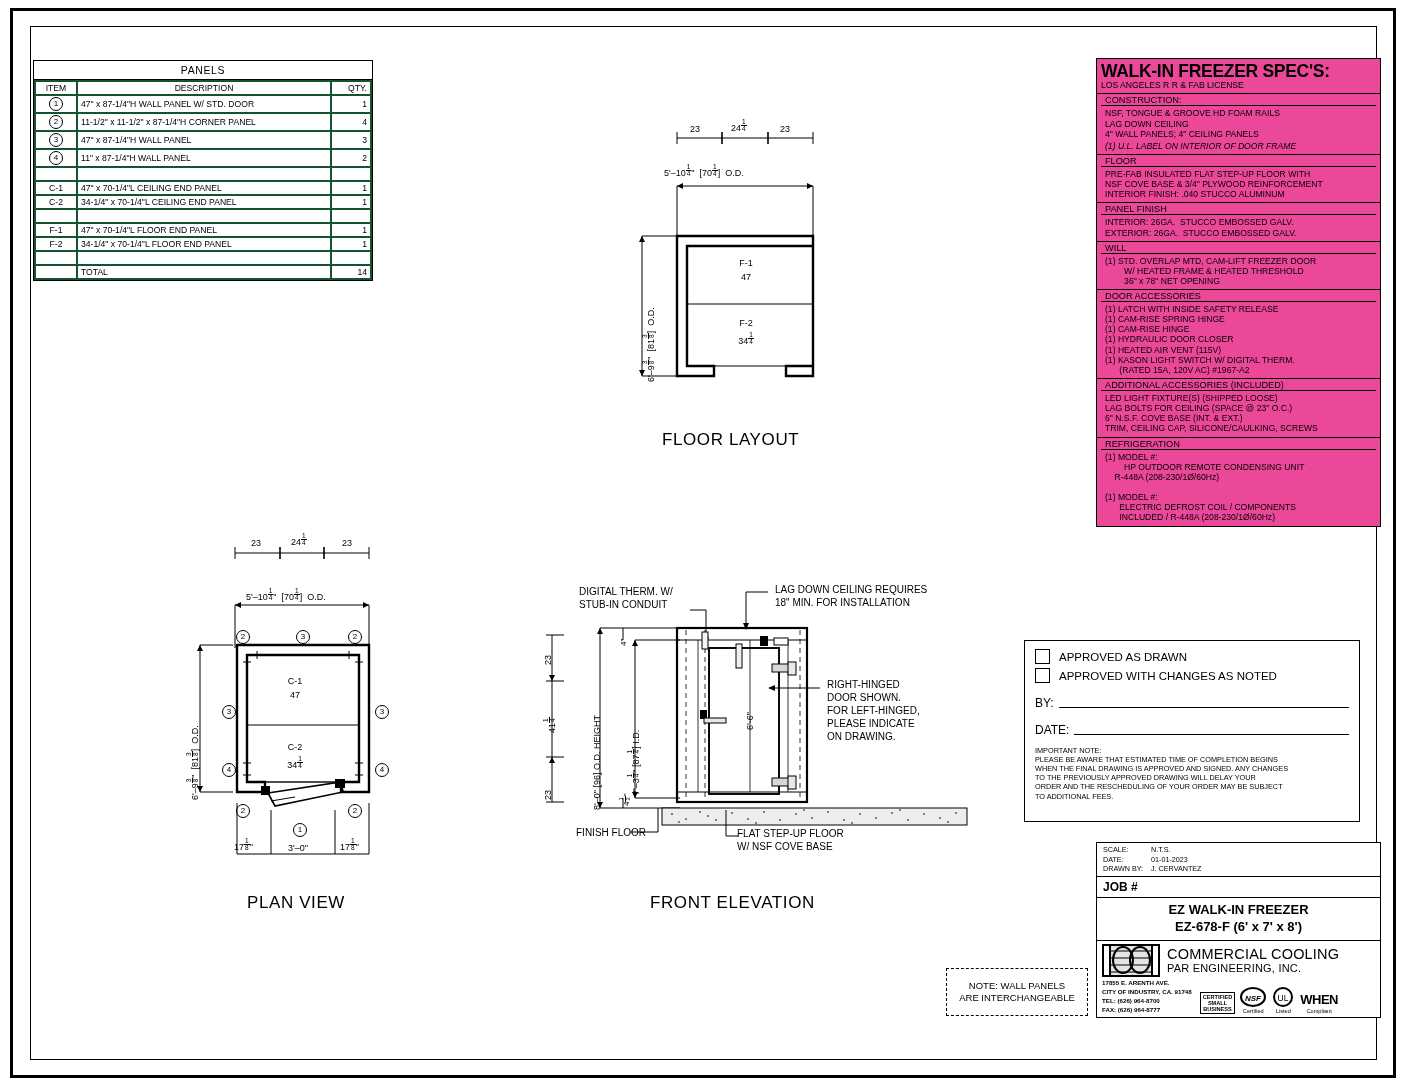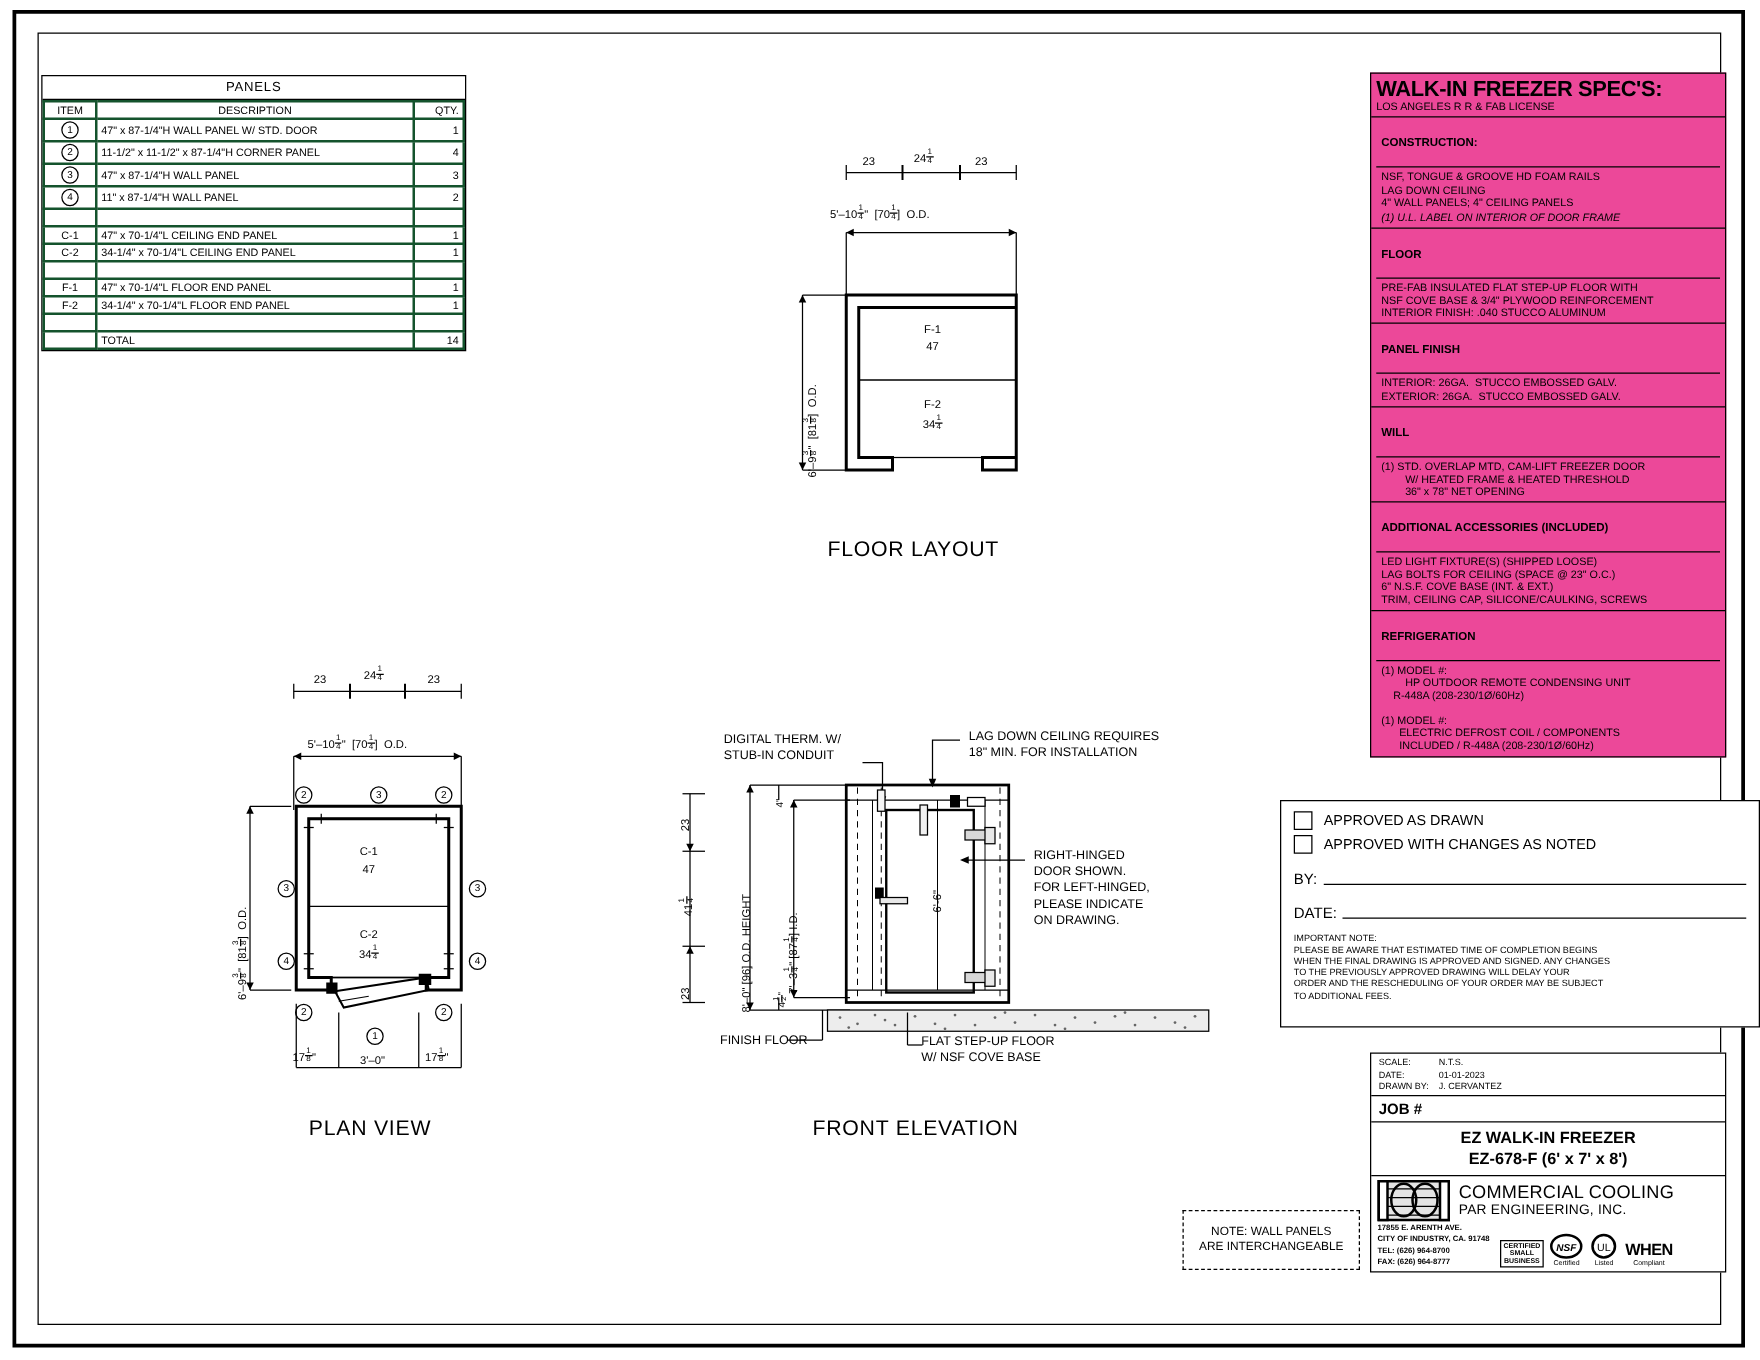--- a/index.html
+++ b/index.html
@@ -20,26 +20,26 @@
   #panels .c-qty{width:32px;text-align:right;margin-left:10px;}
   #panels .blank td{height:8px;}
   .circnum{display:inline-block;width:12px;height:12px;line-height:12px;border:1px solid #000;border-radius:50%;text-align:center;font-size:8px;}
 
   
   #specs{position:absolute;left:1096px;top:58px;width:285px;border:1.8px solid #000;box-sizing:border-box;background:#ec4899;}
   #specs .sec{border-bottom:1.4px solid #000;padding:1px 4px;}
   #specs .sec:last-child{border-bottom:none;}
   #specs .title{font-size:17.5px;font-weight:bold;letter-spacing:-.3px;line-height:1.05;padding-top:2px;}
   #specs .subtitle{font-size:8.6px;padding-bottom:2px;}
-  #specs .shdr{font-size:9.2px;font-weight:bold;padding:14px 4px;border-bottom:1.4px solid #000;}
+  #specs .shdr{font-size:9.2px;font-weight:normal;padding:0 4px;border-bottom:1.4px solid #000;}
   #specs .body{font-size:8.6px;line-height:1.18;padding:2px 4px;white-space:pre;}
   #specs .body.ital{font-style:italic;}
 
   
-  #approval{position:absolute;left:1024px;top:640px;width:384px;height:182px;border:1.6px solid #000;box-sizing:border-box;background:#fff;padding:8px 10px;}
+  #approval{position:absolute;left:1024px;top:640px;width:336px;height:182px;border:1.6px solid #000;box-sizing:border-box;background:#fff;padding:8px 10px;}
   .chkrow{display:flex;align-items:center;margin-bottom:4px;}
   .chkbox{width:15px;height:15px;border:1.6px solid #000;margin-right:9px;box-sizing:border-box;}
   .chklbl{font-size:11.5px;}
   .fieldrow{display:flex;align-items:flex-end;margin-top:12px;font-size:12px;}
   .fieldline{flex:1;border-bottom:1.4px solid #000;margin-left:5px;margin-bottom:2px;height:12px;}
   #approval .note{font-size:7.3px;line-height:1.25;margin-top:9px;white-space:pre;}
 
   
   #titleblock{position:absolute;left:1096px;top:842px;width:285px;border:1.4px solid #000;box-sizing:border-box;background:#fff;}
   #titleblock .tbsec{border-bottom:1.4px solid #000;}
@@ -418,20 +418,30 @@
         <div class="sec">
           <div class="shdr">PANEL FINISH</div>
           <div class="body">INTERIOR: 26GA.  STUCCO EMBOSSED GALV.
 EXTERIOR: 26GA.  STUCCO EMBOSSED GALV.</div>
         </div>
         <div class="sec">
           <div class="shdr">WILL</div>
           <div class="body">(1) STD. OVERLAP MTD, CAM-LIFT FREEZER DOOR
         W/ HEATED FRAME &amp; HEATED THRESHOLD
         36" x 78" NET OPENING</div>
+        </div>
+        <div class="sec">
+          <div class="shdr">DOOR ACCESSORIES</div>
+          <div class="body">(1) LATCH WITH INSIDE SAFETY RELEASE
+(1) CAM-RISE SPRING HINGE
+(1) CAM-RISE HINGE
+(1) HYDRAULIC DOOR CLOSER
+(1) HEATED AIR VENT (115V)
+(1) KASON LIGHT SWITCH W/ DIGITAL THERM.
+      (RATED 15A, 120V AC) #1967-A2</div>
         </div>
         <div class="sec">
           <div class="shdr">ADDITIONAL ACCESSORIES (INCLUDED)</div>
           <div class="body">LED LIGHT FIXTURE(S) (SHIPPED LOOSE)
 LAG BOLTS FOR CEILING (SPACE @ 23" O.C.)
 6" N.S.F. COVE BASE (INT. &amp; EXT.)
 TRIM, CEILING CAP, SILICONE/CAULKING, SCREWS</div>
         </div>
         <div class="sec">
           <div class="shdr">REFRIGERATION</div>

